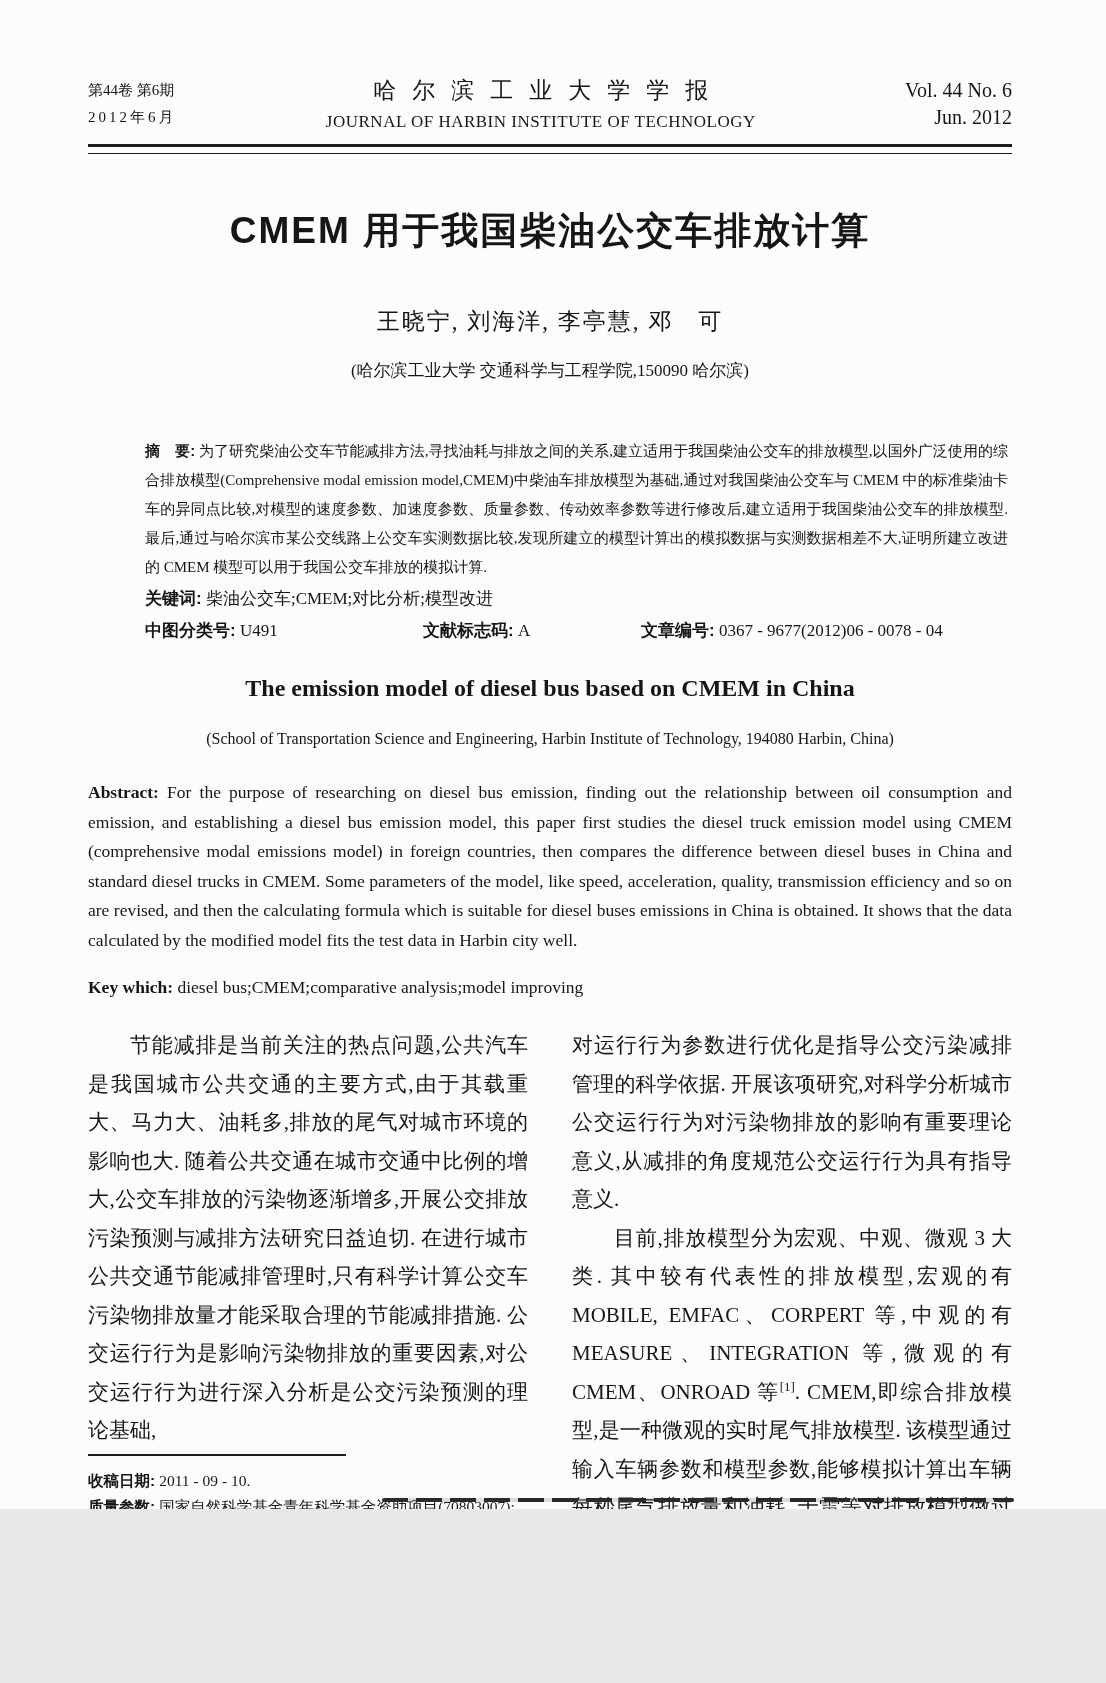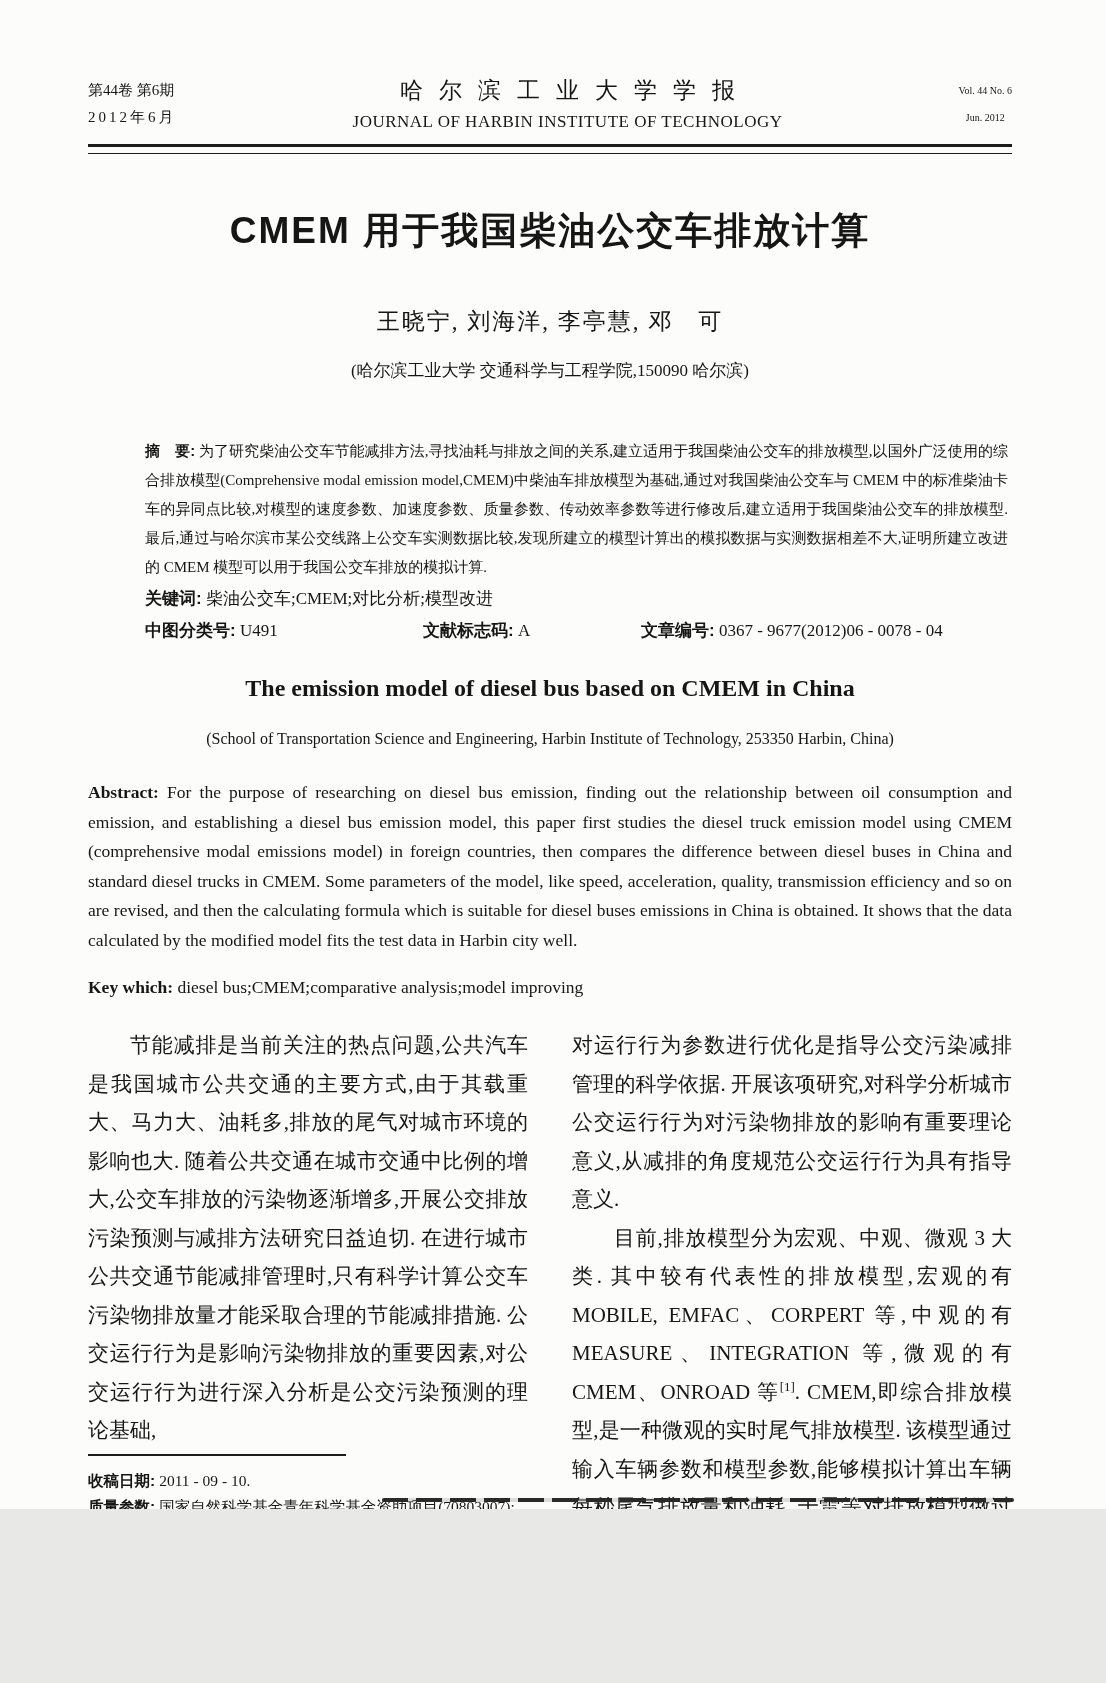--- a/index.html
+++ b/index.html
@@ -14,21 +14,21 @@
     box-sizing:border-box;
     padding:75px 94px 0 88px;
   }
   
   .jhdr { display:flex; justify-content:space-between; align-items:center; }
   .jhdr-left { font-size:15px; line-height:27px; font-family:"Liberation Serif","DejaVu Serif",serif; }
   .jhdr-left .l2 { letter-spacing:3px; }
   .jhdr-center { text-align:center; }
   .jhdr-center .cn { font-size:23px; letter-spacing:16px; text-indent:16px; white-space:nowrap; }
   .jhdr-center .en { font-size:17px; margin-top:6px; letter-spacing:0.5px; white-space:nowrap; }
-  .jhdr-right { font-size:10px; line-height:27px; text-align:center; }
+  .jhdr-right { font-size:20px; line-height:27px; text-align:right; }
   .rule-double { margin-top:12px; height:6px; border-top:3px solid #1c1c1c; border-bottom:1.5px solid #1c1c1c; }
 
   
   .title-cn {
     margin:52px 0 0 0; text-align:center;
     font-family:"Liberation Sans","DejaVu Sans",sans-serif;
     font-size:37px; font-weight:700; letter-spacing:2px;
   }
   .authors-cn { margin-top:50px; text-align:center; font-size:23px; letter-spacing:2px; }
   .affil-cn   { margin-top:22px; text-align:center; font-size:17px; }
@@ -107,21 +107,21 @@
   <div class="meta-row">
     <div class="m1"><span class="cn-label">中图分类号:</span>
       <span>U491</span></div>
     <div class="m2"><span class="cn-label">文献标志码:</span>
       <span>A</span></div>
     <div class="m3"><span class="cn-label">文章编号:</span>
       <span>0367 - 9677(2012)06 - 0078 - 04</span></div>
   </div>
 
   <div class="title-en">The emission model of diesel bus based on CMEM in China</div>
-  <div class="affil-en">(School of Transportation Science and Engineering, Harbin Institute of Technology, 253350 Harbin, China)</div>
+  <div class="affil-en">(School of Transportation Science and Engineering, Harbin Institute of Technology, 194080 Harbin, China)</div>
 
   <p class="abs-en"><span class="en-label">Abstract:</span>
     <span>For the purpose of researching on diesel bus emission, finding out the relationship between oil consumption and emission, and establishing a diesel bus emission model, this paper first studies the diesel truck emission model using CMEM (comprehensive modal emissions model) in foreign countries, then compares the difference between diesel buses in China and standard diesel trucks in CMEM. Some parameters of the model, like speed, acceleration, quality, transmission efficiency and so on are revised, and then the calculating formula which is suitable for diesel buses emissions in China is obtained. It shows that the data calculated by the modified model fits the test data in Harbin city well.</span></p>
   <p class="kw-en"><span class="en-label">Key which:</span>
     <span>diesel bus;CMEM;comparative analysis;model improving</span></p>
 
   <div class="columns">
 
     <div class="col col-left">
       <p class="indent">节能减排是当前关注的热点问题,公共汽车是我国城市公共交通的主要方式,由于其载重大、马力大、油耗多,排放的尾气对城市环境的影响也大. 随着公共交通在城市交通中比例的增大,公交车排放的污染物逐渐增多,开展公交排放污染预测与减排方法研究日益迫切. 在进行城市公共交通节能减排管理时,只有科学计算公交车污染物排放量才能采取合理的节能减排措施. 公交运行行为是影响污染物排放的重要因素,对公交运行行为进行深入分析是公交污染预测的理论基础,</p>

